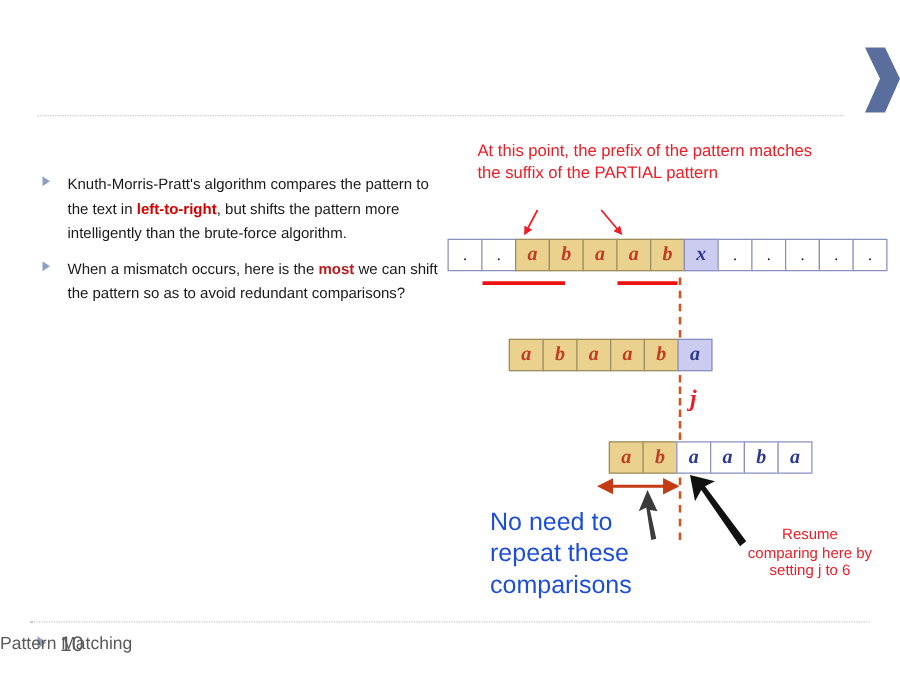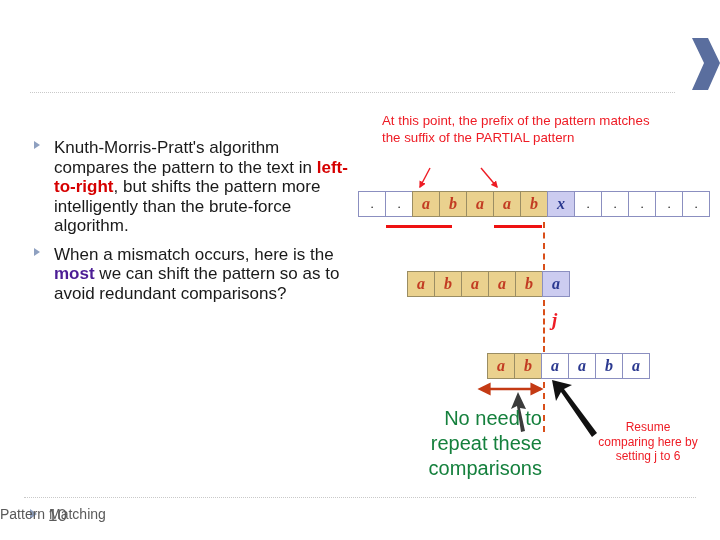--- a/index.html
+++ b/index.html
@@ -24,46 +24,46 @@
     white-space:nowrap;
   }
 
   
   .chevron{position:absolute;right:0px;top:36px;width:34px;height:56px;}
 
   
   .bullets{position:absolute;left:24px;top:138px;width:330px;}
   .bullet{
     position:relative;padding-left:30px;margin-bottom:9px;
-    font-size:17px;line-height:19.5px;color:#1a1a1a;
+    font-size:12px;line-height:19.5px;color:#1a1a1a;
   }
   .bullet .tri{
     position:absolute;left:10px;top:3px;width:0;height:0;
     border-left:6px solid #8ea0c0;
     border-top:4px solid transparent;
     border-bottom:4px solid transparent;
   }
   .hl-red{color:#d60000;font-weight:bold;}
-  .hl-gray{color:#4c1d95;font-weight:bold;}
+  .hl-gray{color:#b91c1c;font-weight:bold;}
   .mathP{font-family:"Liberation Serif", serif;font-weight:bold;font-style:italic;}
   .mathN{font-family:"Liberation Serif", serif;}
   .mathJ{font-family:"Liberation Serif", serif;font-weight:bold;font-style:italic;}
 
   
   .note-top{
     position:absolute;left:370px;top:113px;width:270px;
     color:#ee1c25;font-size:13.3px;line-height:16.5px;margin-left:12px;
   }
   .note-resume{
     position:absolute;left:598px;top:420px;width:100px;
     color:#ee1c25;font-size:12px;line-height:14.5px;text-align:center;
   }
   .no-need{
     position:absolute;left:392px;top:406px;width:150px;
-    color:#15803d;font-size:20px;line-height:25px;text-align:right;
+    color:#1d4ed8;font-size:20px;line-height:25px;
   }
 
   
   .cellrow{position:absolute;display:flex;}
   .cell{
     width:28px;height:26px;
     border:1px solid #8b8fc0;
     box-sizing:border-box;
     margin-left:-1px;
     display:flex;align-items:center;justify-content:center;

